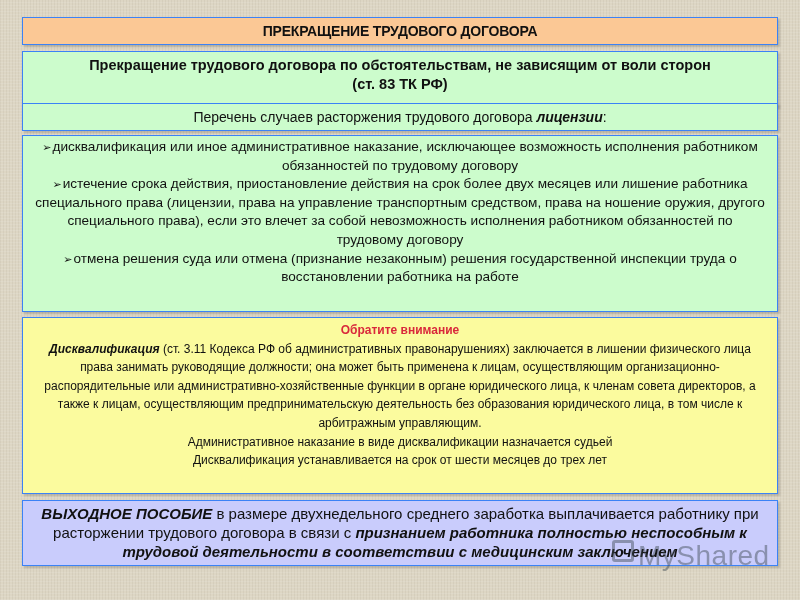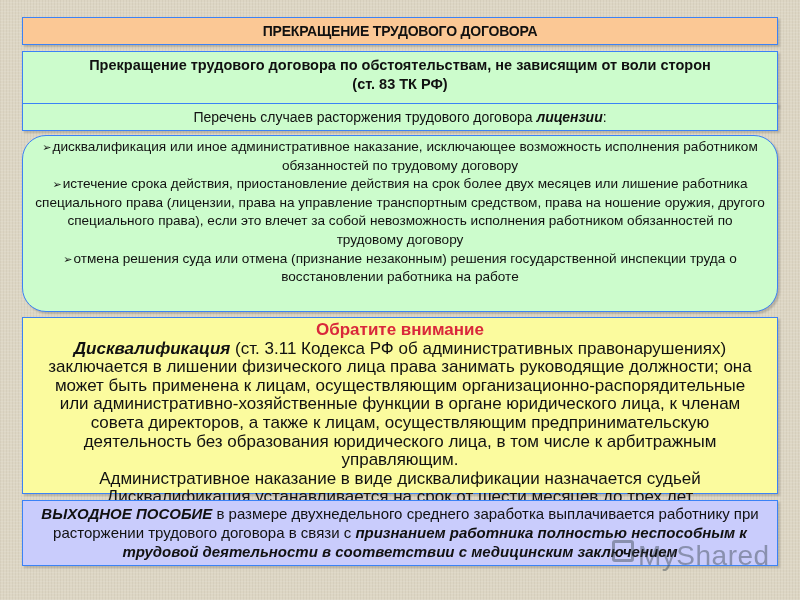--- a/index.html
+++ b/index.html
@@ -27,27 +27,27 @@
     top: 51px; height: 56px; background: #ccfccc;
     font-weight: bold; font-size: 14.5px; line-height: 19px; padding-top: 4px;
   }
   .list-head-box {
     top: 103px; height: 28px; background: #ccfccc;
     font-size: 14px; line-height: 26px;
   }
   .list-head-box b { font-style: italic; }
   .list-box {
     top: 135px; height: 177px; background: #ccfccc;
-    font-size: 13.6px; line-height: 18.6px; padding: 2px 10px 0 10px; border-radius: 24px;
+    font-size: 13.6px; line-height: 18.6px; padding: 2px 10px 0 10px;
   }
   .list-box .item { display: block; }
   .list-box .arrow { font-size: 11px; margin-right: 1px; }
   .note-box {
     top: 317px; height: 177px; background: #fbfb9e;
-    font-size: 17px; line-height: 18.6px; padding: 3px 16px 0 16px;
+    font-size: 12px; line-height: 18.6px; padding: 3px 16px 0 16px;
   }
   .note-box .note-title { color: #d9283b; font-weight: bold; display: block; }
   .note-box .term { font-weight: bold; font-style: italic; }
   .note-box .line { display: block; }
   .benefit-box {
     top: 500px; height: 66px; background: #c9ccfc;
     font-size: 15px; line-height: 19px; padding: 3px 14px 0 14px;
   }
   .benefit-box .bi { font-weight: bold; font-style: italic; }
   .watermark {

